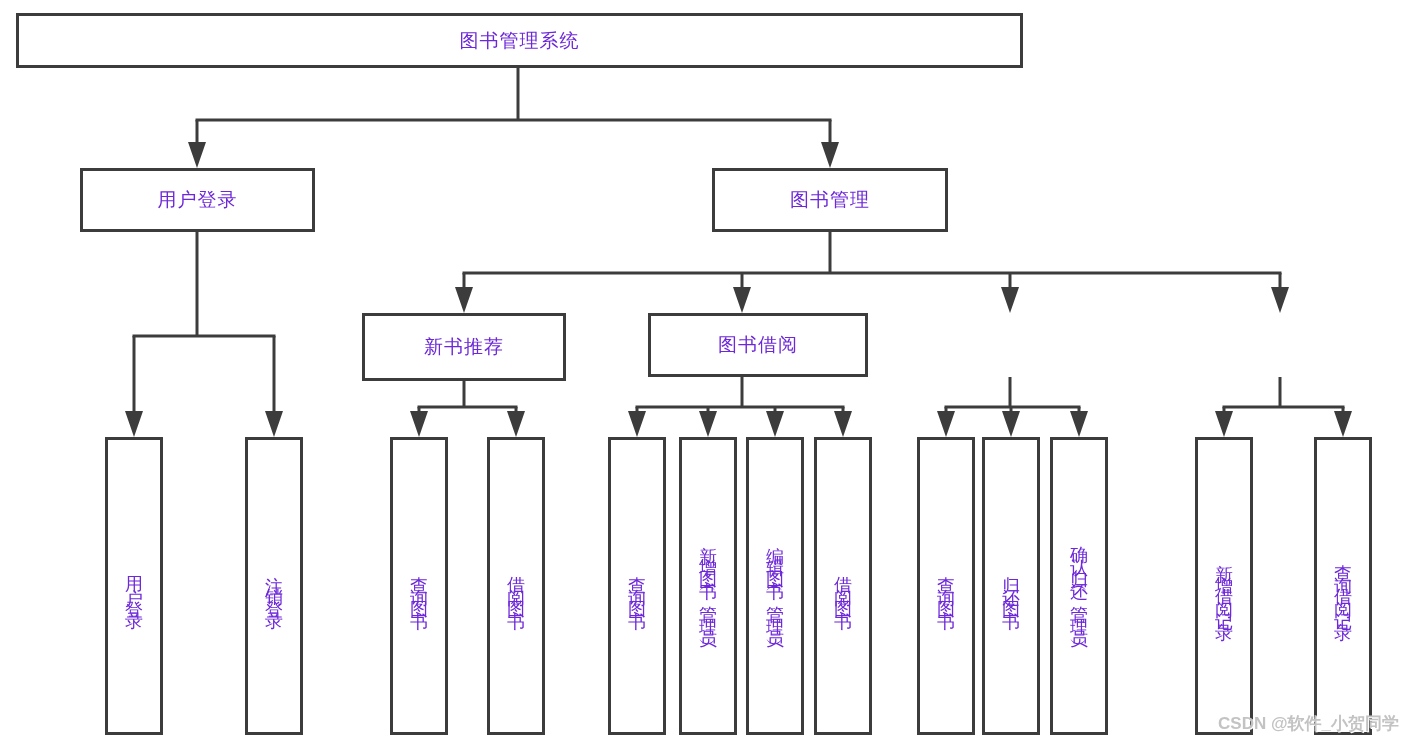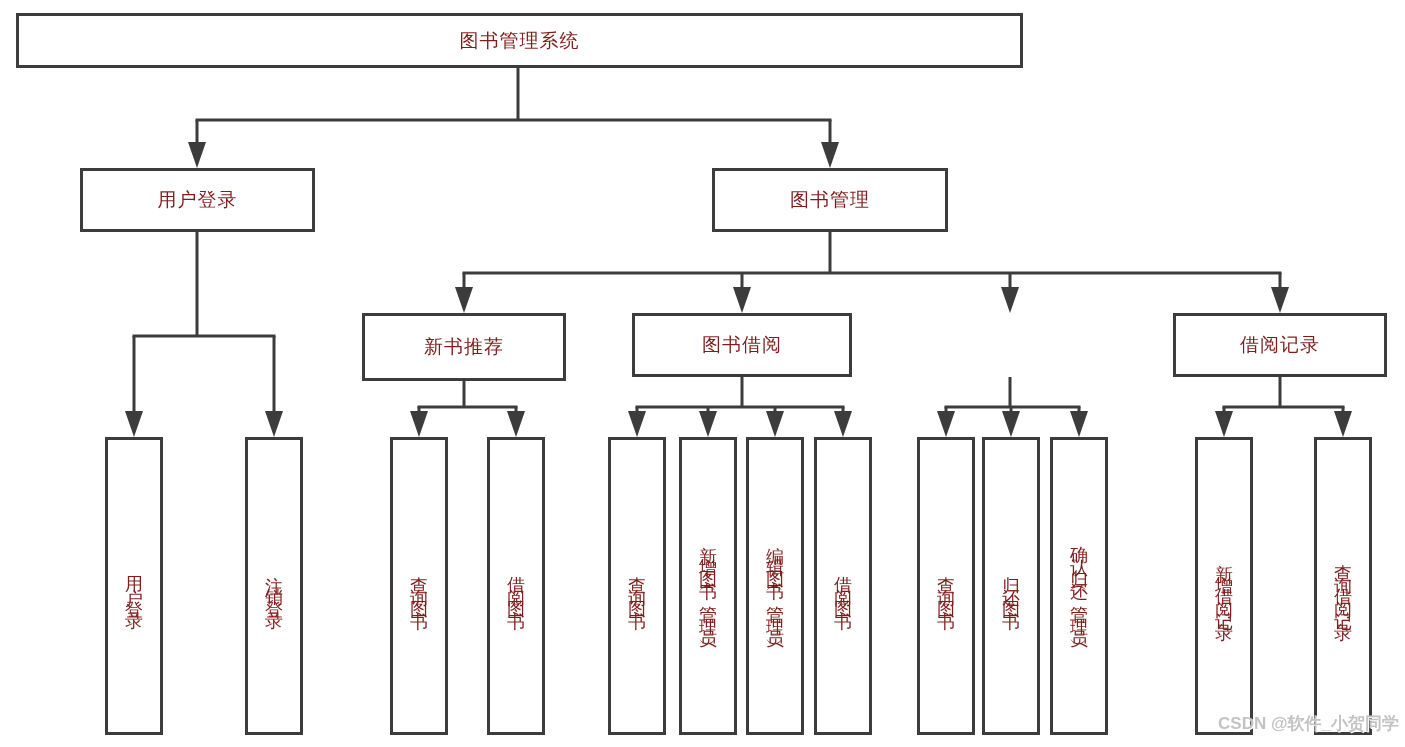--- a/index.html
+++ b/index.html
@@ -15,21 +15,21 @@
     pointer-events:none;
   }
   .node {
     position:absolute;
     box-sizing:border-box;
     border:3px solid #3c3c3c;
     background:#ffffff;
     display:flex;
     align-items:center;
     justify-content:center;
-    color:#7f1d1d;
+    color:#6d28d9;
   }
   .node.h .lbl {
     font-size:19px;
     letter-spacing:1px;
     white-space:nowrap;
   }
   .node.leaf .lbl {
     writing-mode:vertical-rl;
     text-orientation:mixed;
     font-size:18px;
@@ -133,25 +133,22 @@
   <div class="node h" style="left:80px;top:168px;width:235px;height:64px">
     <span class="lbl">用户登录</span>
   </div>
   <div class="node h" style="left:712px;top:168px;width:236px;height:64px">
     <span class="lbl">图书管理</span>
   </div>
 
   <div class="node h" style="left:362px;top:313px;width:204px;height:68px">
     <span class="lbl">新书推荐</span>
   </div>
-  <div class="node h" style="left:632px;top:313px;width:220px;height:64px">
+  <div class="node h" style="left:648px;top:313px;width:220px;height:64px">
     <span class="lbl">图书借阅</span>
-  </div>
-  <div class="node h" style="left:1173px;top:313px;width:214px;height:64px">
-    <span class="lbl">借阅记录</span>
   </div>
 
   <div class="node leaf" style="left:105px;top:437px;width:58px;height:298px">
     <span class="lbl">用户登录</span>
   </div>
   <div class="node leaf" style="left:245px;top:437px;width:58px;height:298px">
     <span class="lbl">注销登录</span>
   </div>
 
   <div class="node leaf" style="left:390px;top:437px;width:58px;height:298px">

